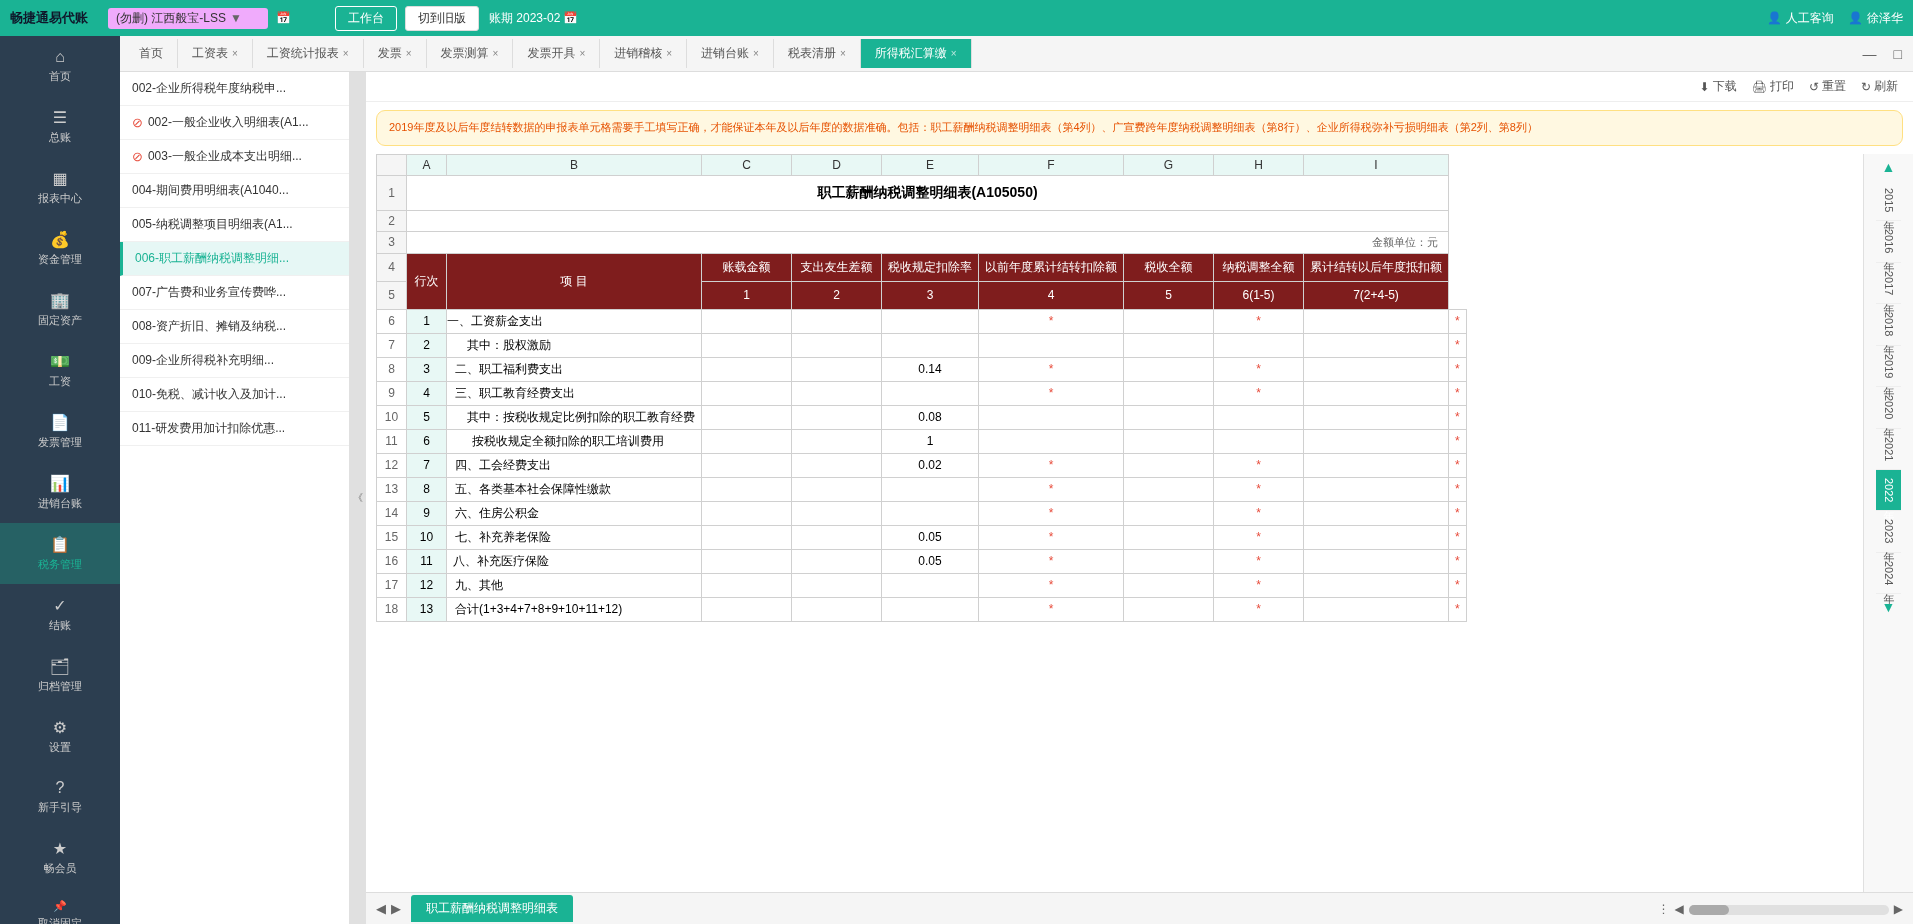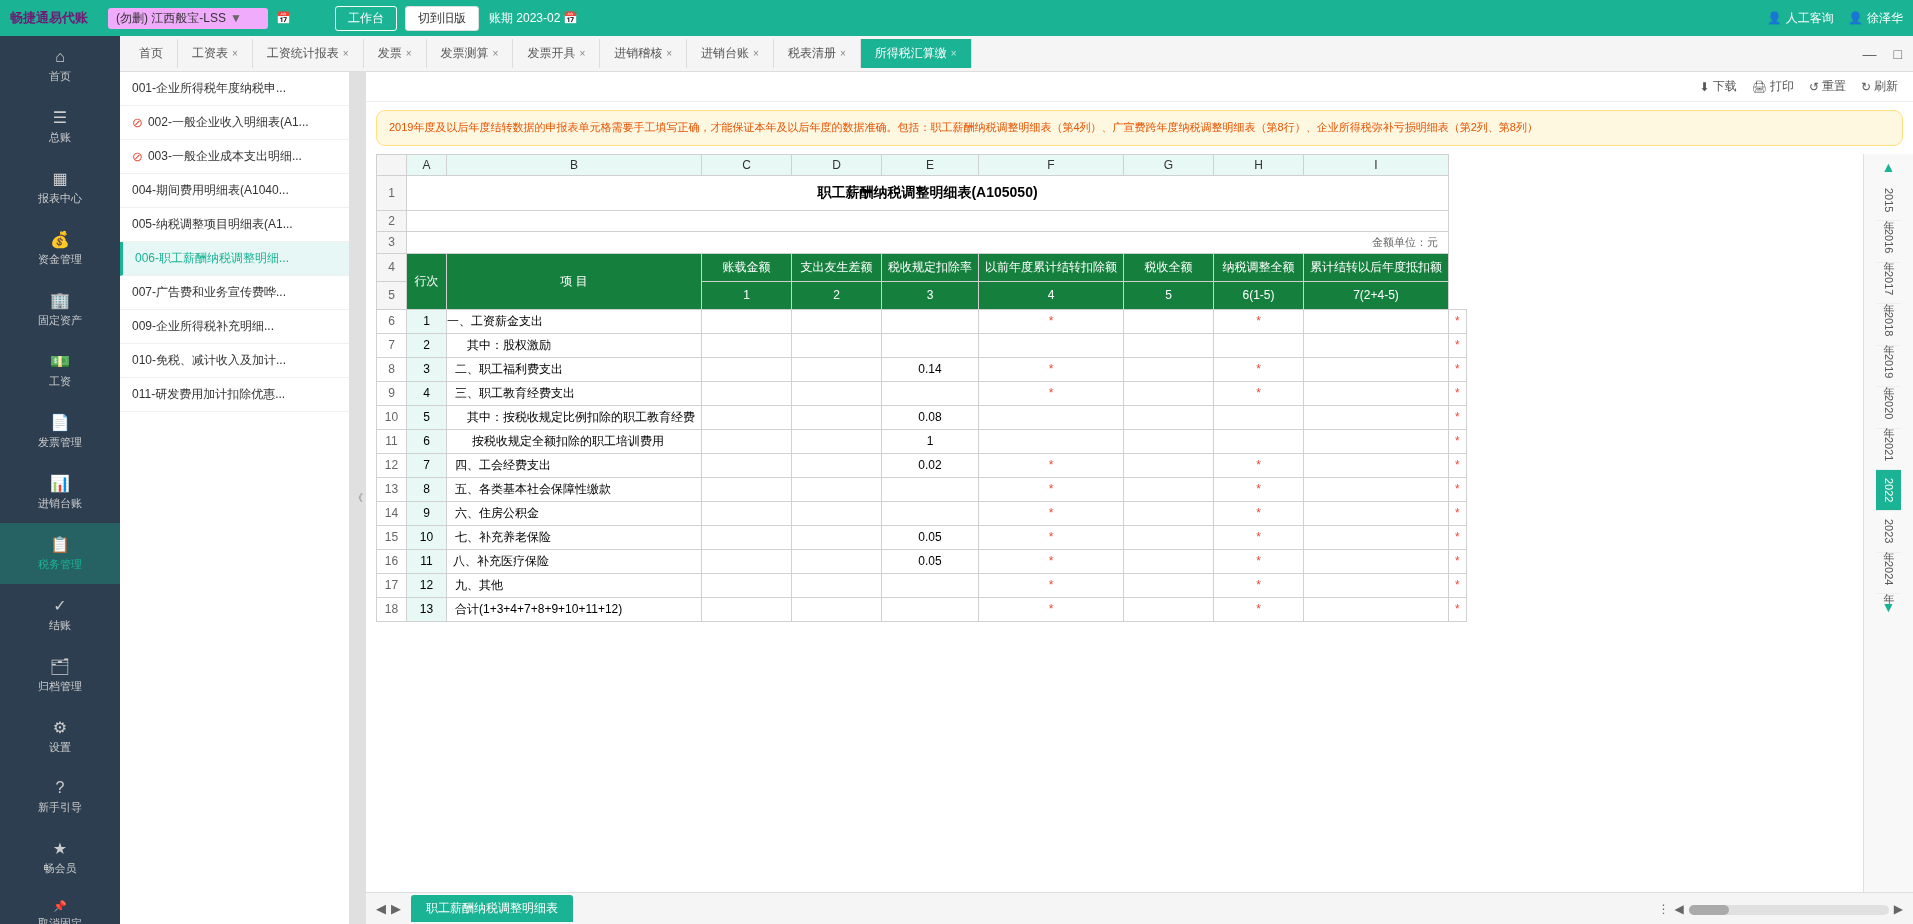--- a/index.html
+++ b/index.html
@@ -1,21 +1,21 @@
 <!DOCTYPE html>
 <html><head>
   <meta charset="utf-8">
   <style>
     * { box-sizing: border-box; margin: 0; padding: 0; }
     body { font-family: 'Microsoft YaHei', Arial, sans-serif; font-size: 12px; background: #f0f2f5; overflow: hidden; }
 
     
     .app-container { display: flex; flex-direction: column; height: 924px; width: 1913px; }
     .top-bar { height: 36px; background: #1ab394; display: flex; align-items: center; padding: 0 10px; flex-shrink: 0; }
-    .top-bar-logo { color: #701a75; font-size: 13px; font-weight: bold; margin-right: 20px; white-space: nowrap; }
+    .top-bar-logo { color: #0f172a; font-size: 13px; font-weight: bold; margin-right: 20px; white-space: nowrap; }
     .top-bar-company { background: #f0abfc; border-radius: 3px; padding: 2px 8px; font-size: 12px; color: #333; display: flex; align-items: center; gap: 4px; min-width: 160px; }
     .top-bar-company .arrow { color: #666; }
     .top-bar-actions { display: flex; align-items: center; gap: 8px; margin-left: 10px; }
     .btn-workspace { background: #1ab394; border: 1px solid white; color: white; padding: 3px 12px; border-radius: 3px; cursor: pointer; font-size: 12px; margin-left: 34px; }
     .btn-switch { background: white; border: 1px solid #ddd; color: #333; padding: 3px 12px; border-radius: 3px; cursor: pointer; font-size: 12px; }
     .top-bar-period { color: white; font-size: 12px; margin-left: 10px; }
     .top-bar-right { margin-left: auto; display: flex; align-items: center; gap: 15px; color: white; font-size: 12px; }
 
     .main-layout { display: flex; flex: 1; overflow: hidden; }
 
@@ -56,21 +56,21 @@
 
     .spreadsheet-area { flex: 1; overflow: auto; padding: 0 10px 10px; position: relative; }
 
     
     .year-nav { width: 50px; background: #f8f8f8; border-left: 1px solid #e0e0e0; display: flex; flex-direction: column; align-items: center; overflow: hidden; flex-shrink: 0; }
     .year-nav-btn { padding: 5px; cursor: pointer; color: #1ab394; font-size: 14px; }
     .year-nav-item { writing-mode: vertical-rl; text-orientation: mixed; padding: 8px 5px; font-size: 11px; color: #555; cursor: pointer; border-bottom: 1px solid #eee; white-space: nowrap; }
     .year-nav-item.active { background: #1ab394; color: white; }
     .sheet-table { border-collapse: collapse; font-size: 12px; min-width: 900px; }
     .sheet-table th, .sheet-table td { border: 1px solid #d0d0d0; padding: 3px 6px; white-space: nowrap; }
-    .sheet-table .col-header { background: #15803d; color: white; text-align: center; font-weight: normal; height: 28px; }
+    .sheet-table .col-header { background: #7f1d1d; color: white; text-align: center; font-weight: normal; height: 28px; }
     .sheet-table .row-num { background: #f5f5f5; text-align: center; color: #666; width: 30px; }
     .sheet-table .col-letter { background: #e8f8f5; text-align: center; color: #333; }
     .sheet-table .data-row td { background: #fff; }
     .sheet-table .num-col { text-align: center; background: #e8f8f5 !important; width: 40px; }
     .sheet-table .item-col { text-align: left; }
     .sheet-table .val-col { text-align: center; }
 
     
     .bottom-bar { height: 32px; background: #f5f5f5; border-top: 1px solid #ddd; display: flex; align-items: center; padding: 0 10px; flex-shrink: 0; }
     .sheet-tab { padding: 5px 15px; background: #1ab394; color: white; font-size: 12px; border-radius: 3px 3px 0 0; cursor: pointer; }
@@ -215,41 +215,44 @@
         <div class="tab-actions">
           <span class="tab-action-btn">—</span>
           <span class="tab-action-btn">□</span>
         </div>
       </div>
 
       <div class="sub-content">
 
         <div class="form-list-panel">
           <div class="form-list-item">
-            <span>001-企业所得税年度纳税申...</span>
+            <span>002-企业所得税年度纳税申...</span>
           </div>
           <div class="form-list-item">
             <span class="warn-icon">⊘</span>
             <span>002-一般企业收入明细表(A1...</span>
           </div>
           <div class="form-list-item">
             <span class="warn-icon">⊘</span>
             <span>003-一般企业成本支出明细...</span>
           </div>
           <div class="form-list-item">
             <span>004-期间费用明细表(A1040...</span>
           </div>
           <div class="form-list-item">
             <span>005-纳税调整项目明细表(A1...</span>
           </div>
           <div class="form-list-item active">
             <span>006-职工薪酬纳税调整明细...</span>
           </div>
           <div class="form-list-item">
             <span>007-广告费和业务宣传费哗...</span>
+          </div>
+          <div class="form-list-item">
+            <span>008-资产折旧、摊销及纳税...</span>
           </div>
           <div class="form-list-item">
             <span>009-企业所得税补充明细...</span>
           </div>
           <div class="form-list-item">
             <span>010-免税、减计收入及加计...</span>
           </div>
           <div class="form-list-item">
             <span>011-研发费用加计扣除优惠...</span>
           </div>

